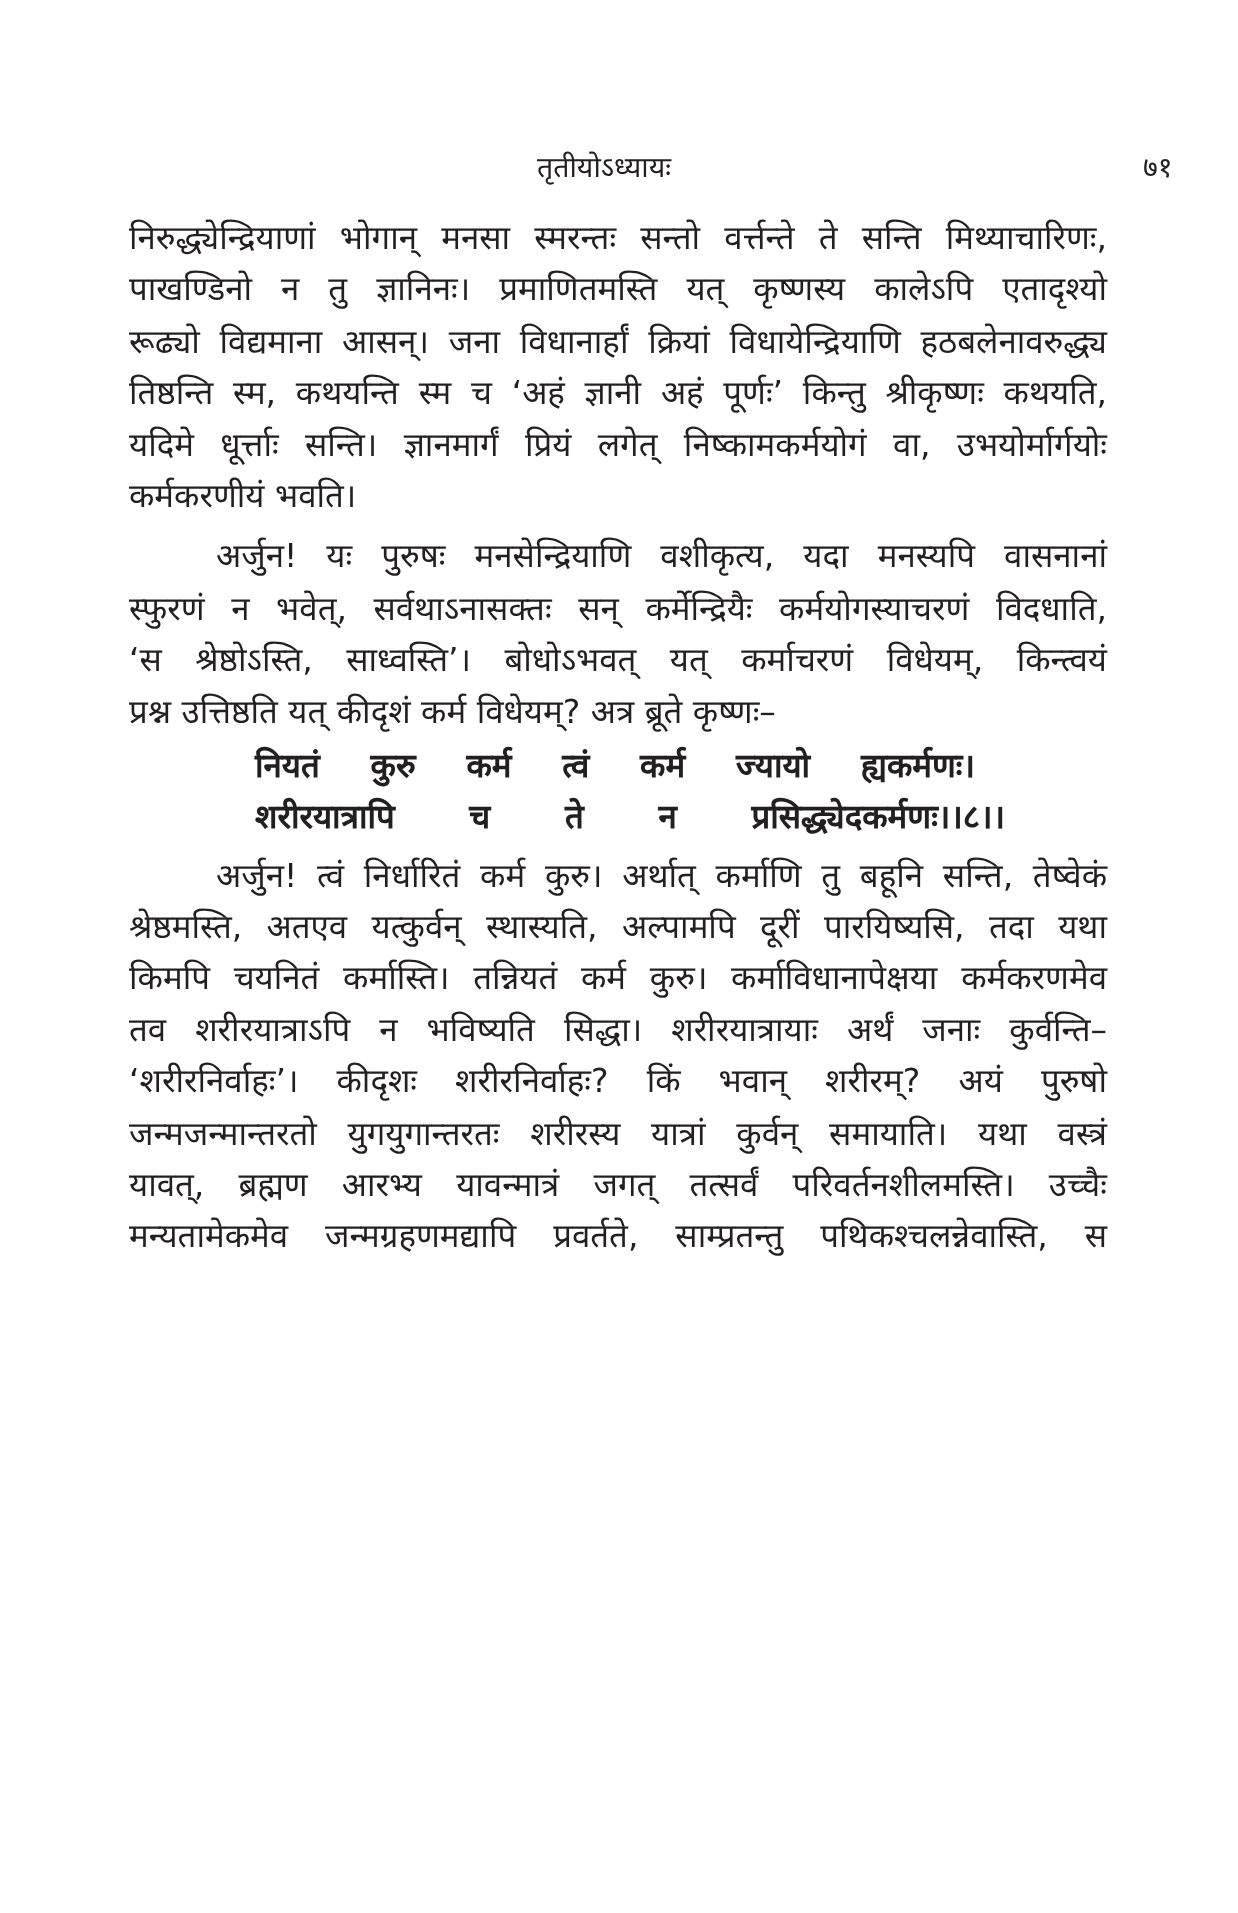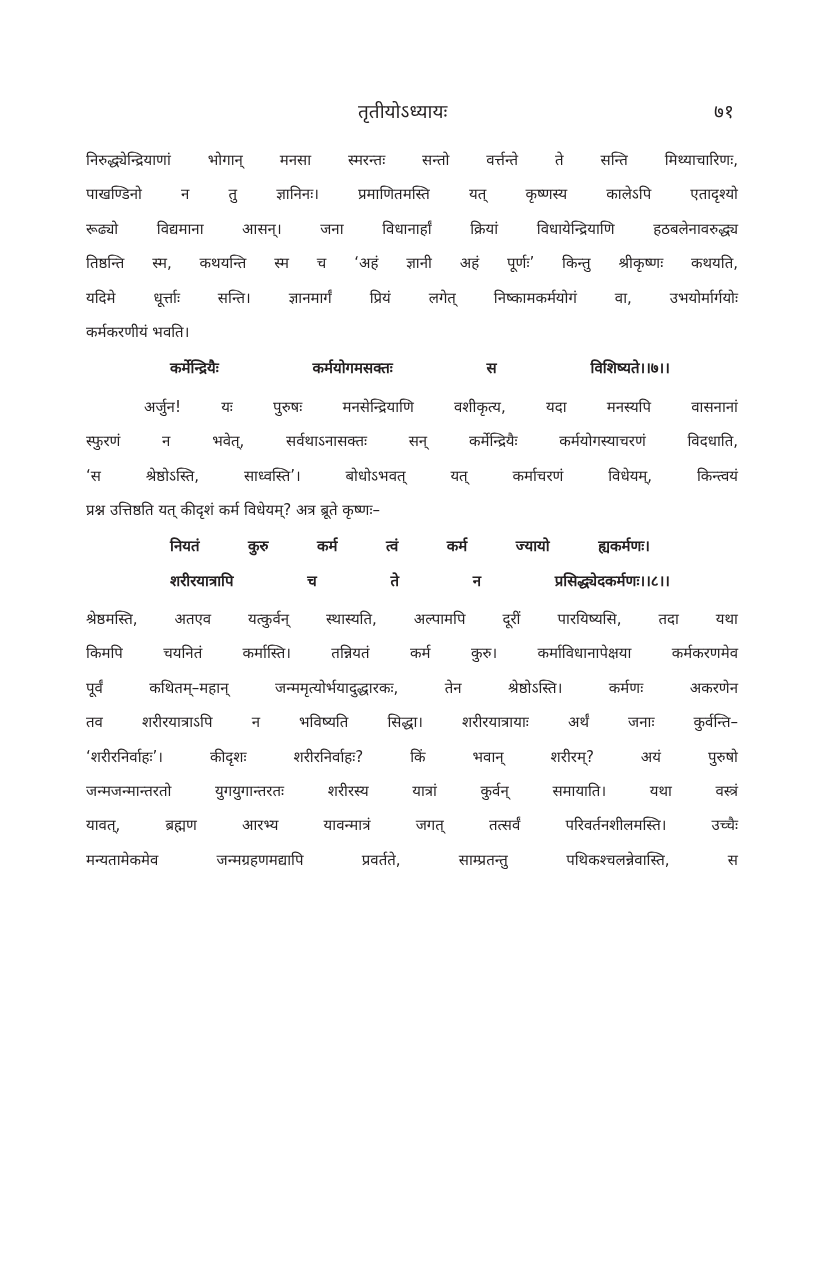--- a/index.html
+++ b/index.html
@@ -29,34 +29,34 @@
       height: 34px;
       font-size: 19px;
     }
     .running-title {
       position: absolute;
       left: 358px;
       top: 6px;
     }
     .page-number {
       position: absolute;
-      left: 714px;
+      left: 762px;
       top: 6px;
     }
     .body-text {
       position: absolute;
       left: 86px;
       top: 143px;
       width: 652px;
     }
     .line {
       display: block;
       height: 34.4px;
       line-height: 34.4px;
-      font-size: 15px;
+      font-size: 22px;
       white-space: nowrap;
       text-align: justify;
       text-align-last: justify;
       overflow: visible;
     }
     .line.last {
       text-align-last: left;
     }
     .line.indent {
       padding-left: 58px;
@@ -89,39 +89,38 @@
     <div>
       <span class="line">निरुद्ध्येन्द्रियाणां भोगान् मनसा स्मरन्तः सन्तो वर्त्तन्ते ते सन्ति मिथ्याचारिणः,</span>
       <span class="line">पाखण्डिनो न तु ज्ञानिनः। प्रमाणितमस्ति यत् कृष्णस्य कालेऽपि एतादृश्यो</span>
       <span class="line">रूढ्यो विद्यमाना आसन्। जना विधानार्हां क्रियां विधायेन्द्रियाणि हठबलेनावरुद्ध्य</span>
       <span class="line">तिष्ठन्ति स्म, कथयन्ति स्म च ‘अहं ज्ञानी अहं  पूर्णः’ किन्तु श्रीकृष्णः कथयति,</span>
       <span class="line">यदिमे धूर्त्ताः सन्ति। ज्ञानमार्गं प्रियं लगेत् निष्कामकर्मयोगं वा, उभयोर्मार्गयोः</span>
       <span class="line last">कर्मकरणीयं भवति।</span>
     </div>
 
     <div class="verse-block">
-      <span class="line verse">कर्मेन्द्रियैः   कर्मयोगमसक्तः   स   विशिष्यते।।७।।</span>
     </div>
 
     <div>
       <span class="line indent">अर्जुन! यः पुरुषः मनसेन्द्रियाणि वशीकृत्य, यदा मनस्यपि वासनानां</span>
       <span class="line">स्फुरणं न भवेत्, सर्वथाऽनासक्तः सन् कर्मेन्द्रियैः कर्मयोगस्याचरणं विदधाति,</span>
       <span class="line">‘स श्रेष्ठोऽस्ति, साध्वस्ति’। बोधोऽभवत् यत् कर्माचरणं विधेयम्, किन्त्वयं</span>
       <span class="line last">प्रश्न उत्तिष्ठति यत् कीदृशं कर्म विधेयम्? अत्र ब्रूते कृष्णः–</span>
     </div>
 
     <div class="verse-block">
       <span class="line verse short">नियतं कुरु कर्म त्वं कर्म ज्यायो ह्यकर्मणः।</span>
       <span class="line verse">शरीरयात्रापि   च   ते   न   प्रसिद्ध्येदकर्मणः।।८।।</span>
     </div>
 
     <div>
+      <span class="line indent">अर्जुन! त्वं निर्धारितं कर्म कुरु। अर्थात् कर्माणि तु बहूनि सन्ति, तेष्वेकं</span>
       <span class="line">श्रेष्ठमस्ति, अतएव यत्कुर्वन् स्थास्यति, अल्पामपि दूरीं पारयिष्यसि, तदा यथा</span>
       <span class="line">किमपि चयनितं कर्मास्ति। तन्नियतं कर्म कुरु। कर्माविधानापेक्षया कर्मकरणमेव</span>
-      <span class="line">पूर्वं कथितम्–महान् जन्ममृत्योर्भयादुद्धारकः, तेन श्रेष्ठोऽस्ति। कर्मणः अकरणेन</span>
       <span class="line">तव शरीरयात्राऽपि न भविष्यति सिद्धा। शरीरयात्रायाः अर्थं जनाः कुर्वन्ति–</span>
       <span class="line">‘शरीरनिर्वाहः’। कीदृशः शरीरनिर्वाहः? किं भवान् शरीरम्? अयं पुरुषो</span>
       <span class="line">जन्मजन्मान्तरतो युगयुगान्तरतः शरीरस्य यात्रां कुर्वन् समायाति। यथा वस्त्रं</span>
       <span class="line">यावत्, ब्रह्मण आरभ्य यावन्मात्रं जगत् तत्सर्वं परिवर्तनशीलमस्ति। उच्चैः</span>
       <span class="line">मन्यतामेकमेव जन्मग्रहणमद्यापि प्रवर्तते, साम्प्रतन्तु पथिकश्चलन्नेवास्ति, स</span>
     </div>
 
   </div>
 </div>
 

